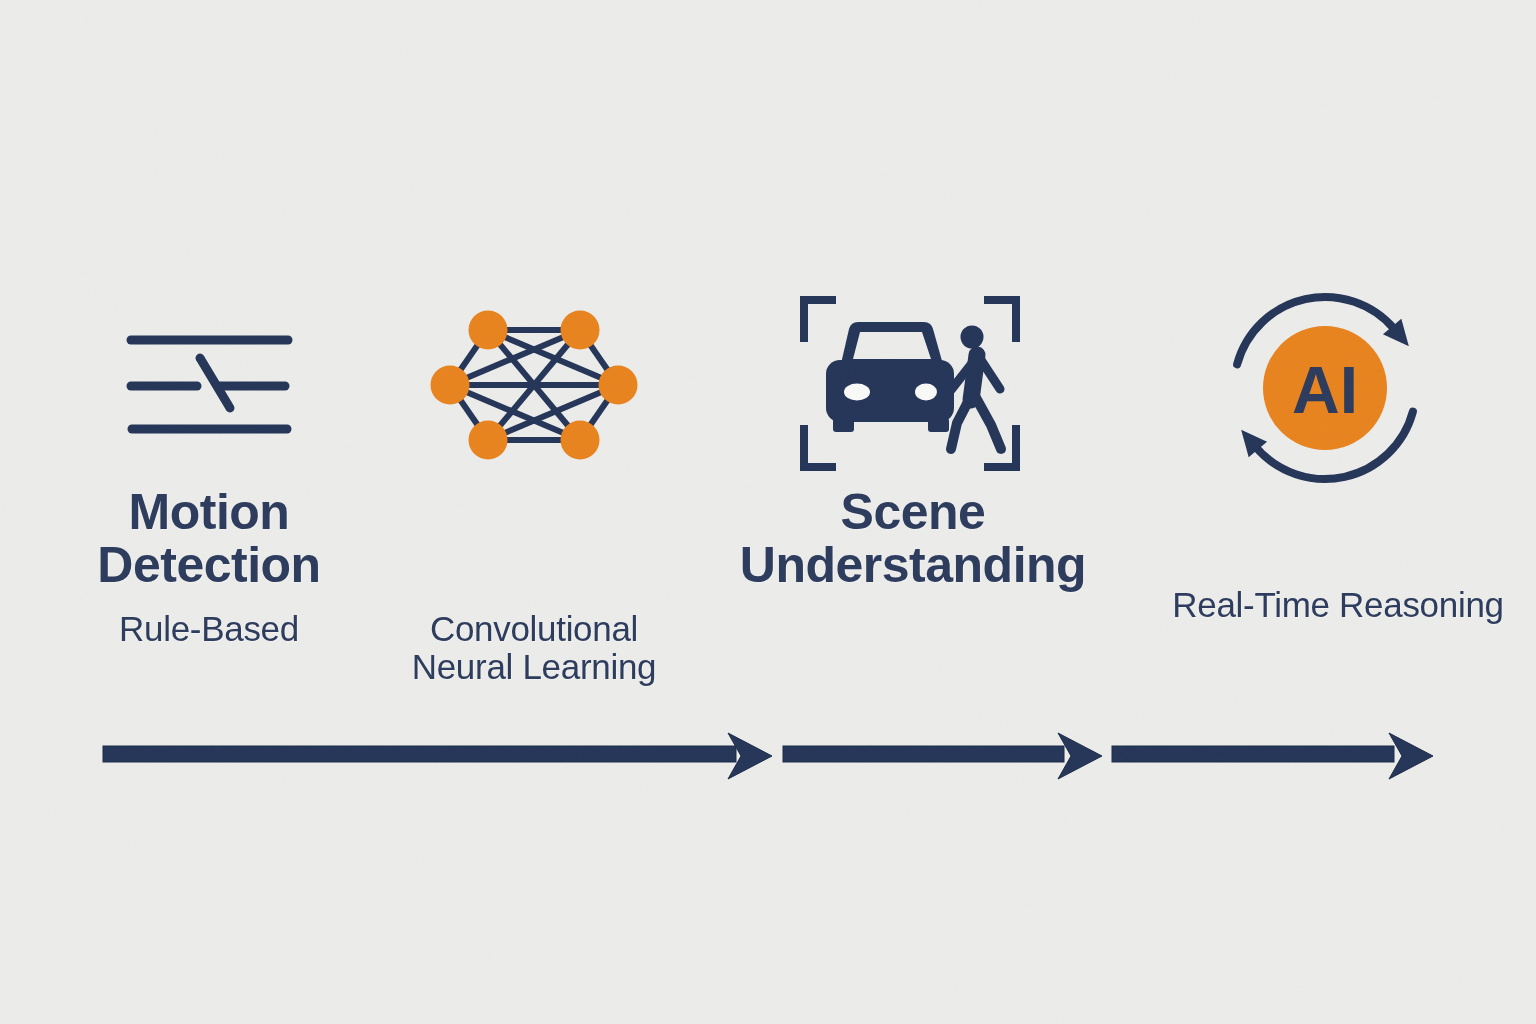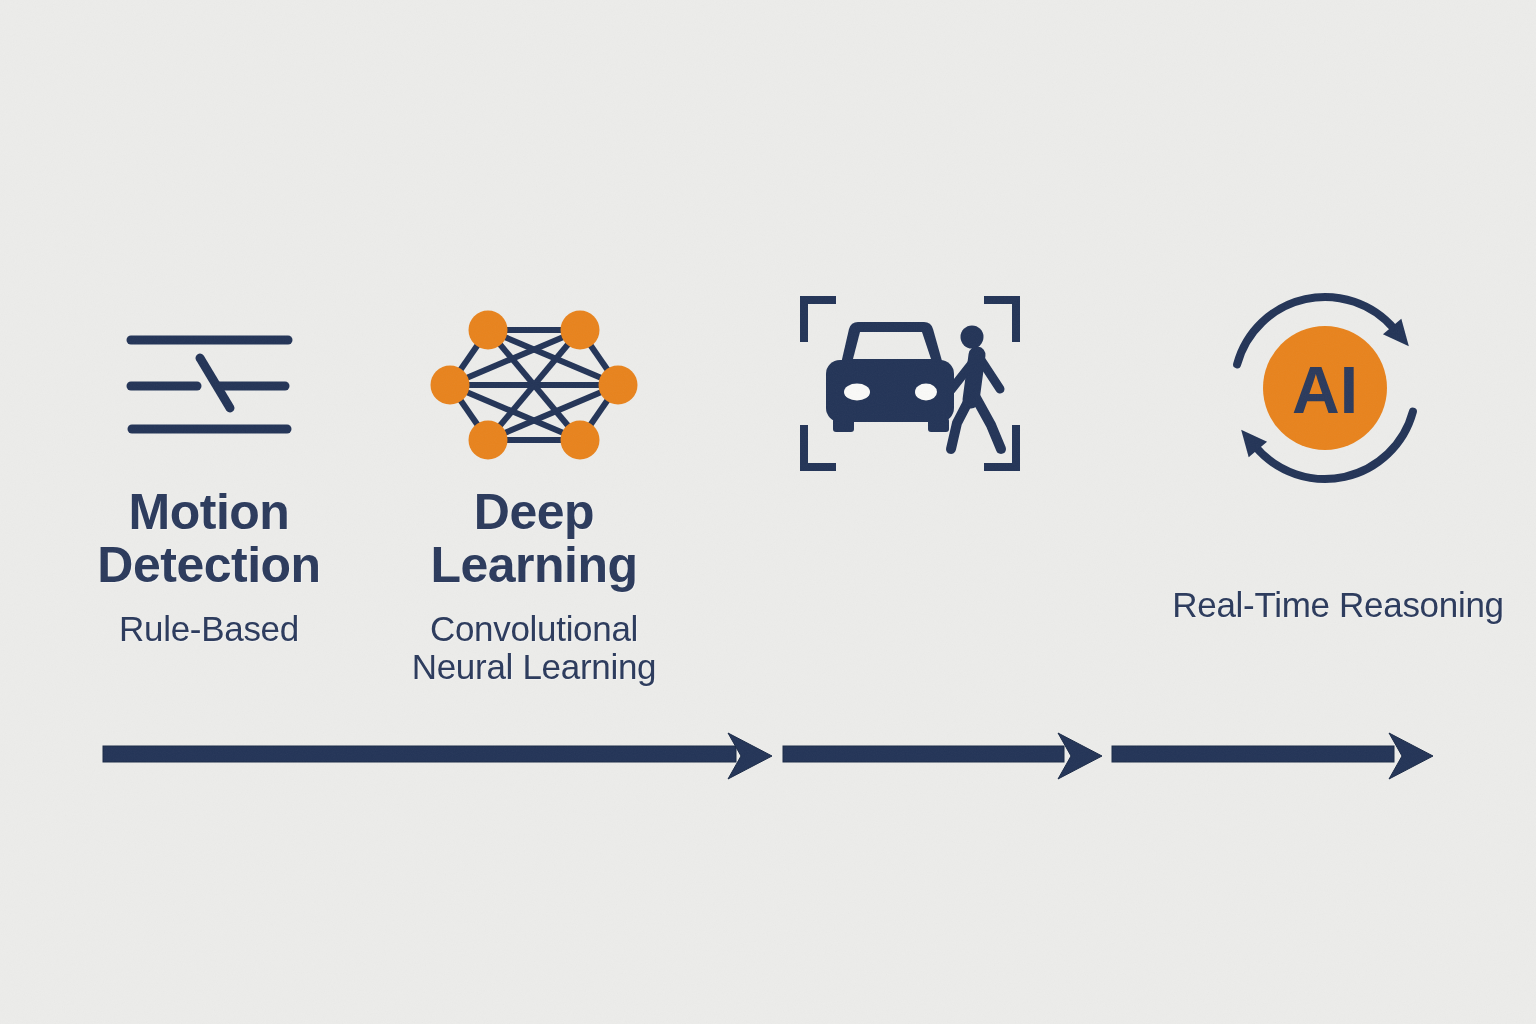--- a/index.html
+++ b/index.html
@@ -85,22 +85,20 @@
       </g>
       <g class="orange-fill">
         <circle cx="59" cy="20" r="19.5"></circle>
         <circle cx="151" cy="20" r="19.5"></circle>
         <circle cx="21" cy="75" r="19.5"></circle>
         <circle cx="189" cy="75" r="19.5"></circle>
         <circle cx="59" cy="130" r="19.5"></circle>
         <circle cx="151" cy="130" r="19.5"></circle>
       </g>
     </svg>
-    <div class="stage-title top208">Deep
-Learning</div>
     <div class="stage-subtitle top332">Convolutional
 Neural Learning</div>
   </div>
 
   <div class="stage" style="left:693px">
     <svg class="stage-icon" style="left:107px;top:18px" width="220" height="175" viewBox="0 0 220 175">
 
       <g class="navy-stroke" stroke-width="8" stroke-linecap="butt" stroke-linejoin="miter">
         <path d="M4,46 L4,4 L36,4"></path>
         <path d="M184,4 L216,4 L216,46"></path>
@@ -122,20 +120,22 @@
         <circle class="navy-fill" cx="172" cy="41" r="11.5"></circle>
         <g class="navy-stroke" stroke-linecap="round" stroke-linejoin="round">
           <line x1="177" y1="59" x2="171" y2="104" stroke-width="17"></line>
           <line x1="173" y1="66" x2="151" y2="94" stroke-width="9"></line>
           <line x1="181" y1="64" x2="200" y2="93" stroke-width="9"></line>
           <polyline points="171,100 157,127 151,153" stroke-width="10"></polyline>
           <polyline points="175,100 191,129 201,153" stroke-width="10"></polyline>
         </g>
       </g>
     </svg>
+    <div class="stage-title top208">Scene
+Understanding</div>
   </div>
 
   <div class="stage" style="left:1118px">
     <svg class="stage-icon" style="left:105px;top:0" width="210" height="210" viewBox="0 0 210 210">
       <circle class="orange-fill" cx="102" cy="110" r="62"></circle>
       <text class="ai-label" x="102" y="112" text-anchor="middle" dominant-baseline="central">AI</text>
       <g>
         <path class="navy-stroke" stroke-width="8" stroke-linecap="round" d="M 14.1,86.4 A 91 91 0 0 1 171.7,51.5"></path>
         <path class="navy-fill" d="M-4,-12 L22,0 L-4,12 Z" transform="translate(171.7,51.5) rotate(50)"></path>
         <path class="navy-stroke" stroke-width="8" stroke-linecap="round" d="M 189.9,133.6 A 91 91 0 0 1 32.3,168.5"></path>

